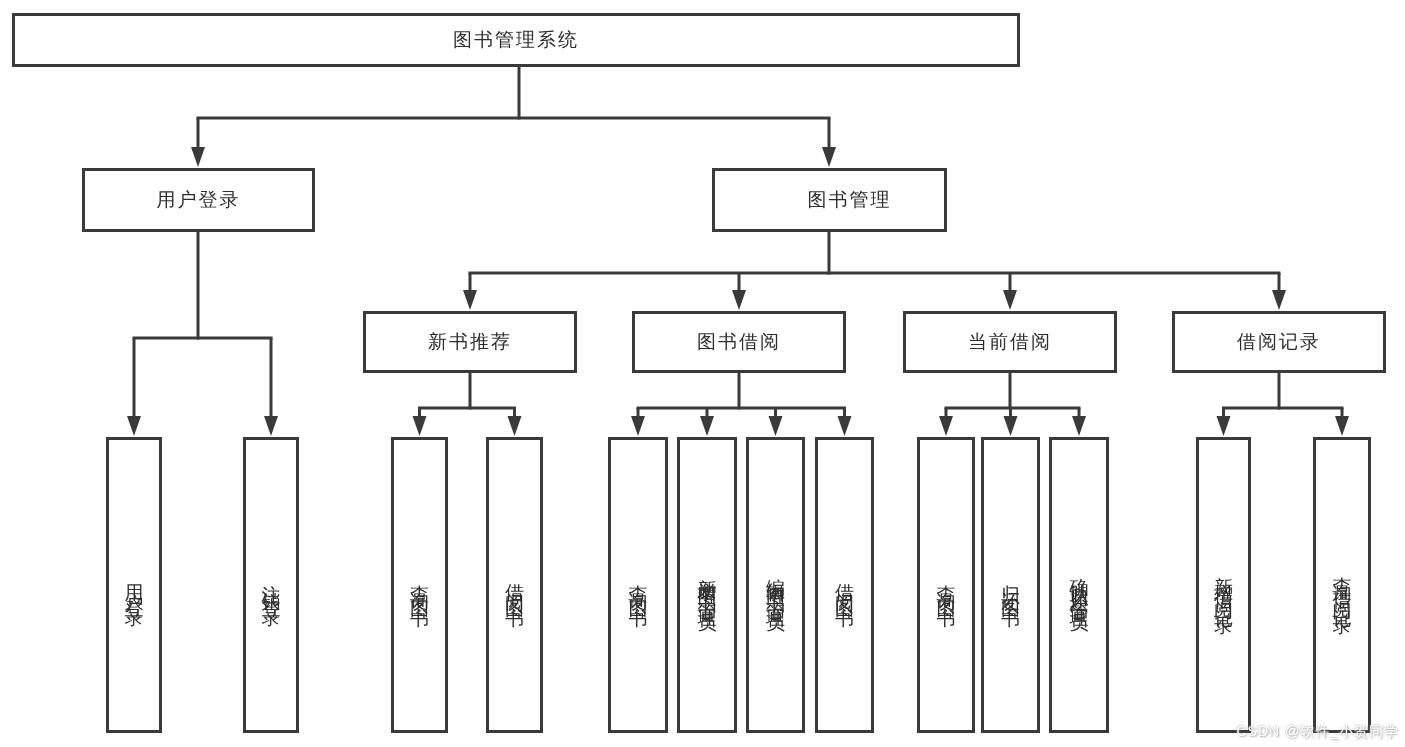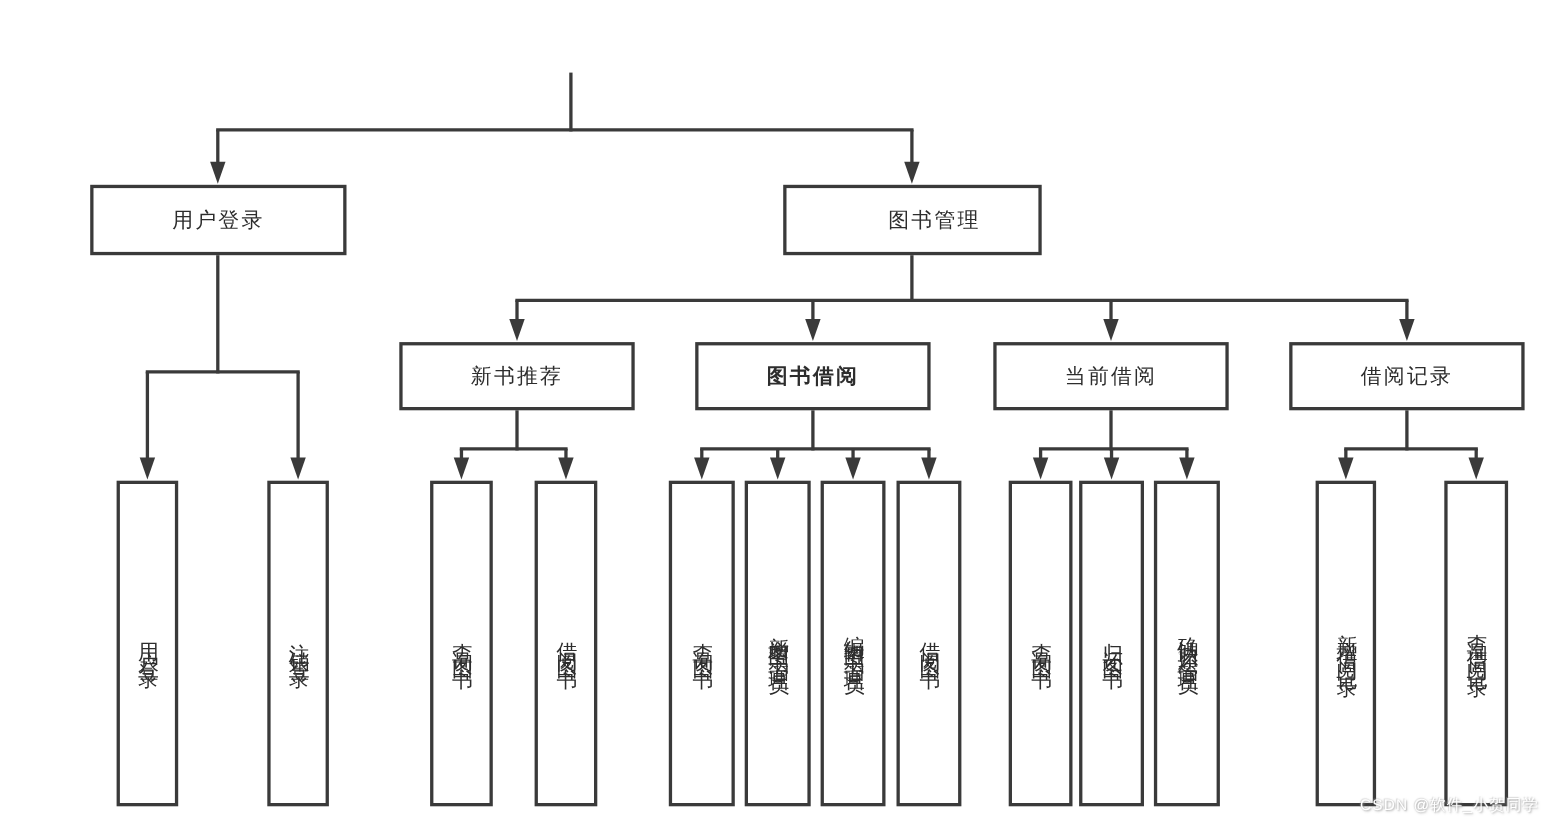--- a/index.html
+++ b/index.html
@@ -95,32 +95,35 @@
     <polygon points="1072,416 1086,416 1079,436"></polygon>
 
     <line x1="1279" y1="371" x2="1279" y2="409.5"></line>
     <line x1="1222" y1="408" x2="1343.5" y2="408"></line>
     <line x1="1223.5" y1="408" x2="1223.5" y2="418"></line>
     <polygon points="1216.5,416 1230.5,416 1223.5,436"></polygon>
     <line x1="1342" y1="408" x2="1342" y2="418"></line>
     <polygon points="1335,416 1349,416 1342,436"></polygon>
   </svg>
 
+  <div class="box" style="left:12px; top:13px; width:1008px; height:54px;">
+    <span class="h-label">图书管理系统</span>
+  </div>
 
   <div class="box" style="left:82px; top:168px; width:233px; height:64px;">
     <span class="h-label">用户登录</span>
   </div>
   <div class="box" style="left:712px; top:168px; width:235px; height:64px;padding-left:40px;">
     <span class="h-label">图书管理</span>
   </div>
 
   <div class="box" style="left:363px; top:311px; width:214px; height:62px;">
     <span class="h-label">新书推荐</span>
   </div>
-  <div class="box" style="left:632px; top:311px; width:214px; height:62px;font-weight:bold;">
+  <div class="box" style="left:632px; top:311px; width:214px; height:62px;">
     <span class="h-label">图书借阅</span>
   </div>
   <div class="box" style="left:903px; top:311px; width:214px; height:62px;justify-content:center;">
     <span class="h-label">当前借阅</span>
   </div>
   <div class="box" style="left:1172px; top:311px; width:214px; height:62px;">
     <span class="h-label">借阅记录</span>
   </div>
 
   <div class="box" style="left:106px; top:437px; width:56px; height:296px;">

